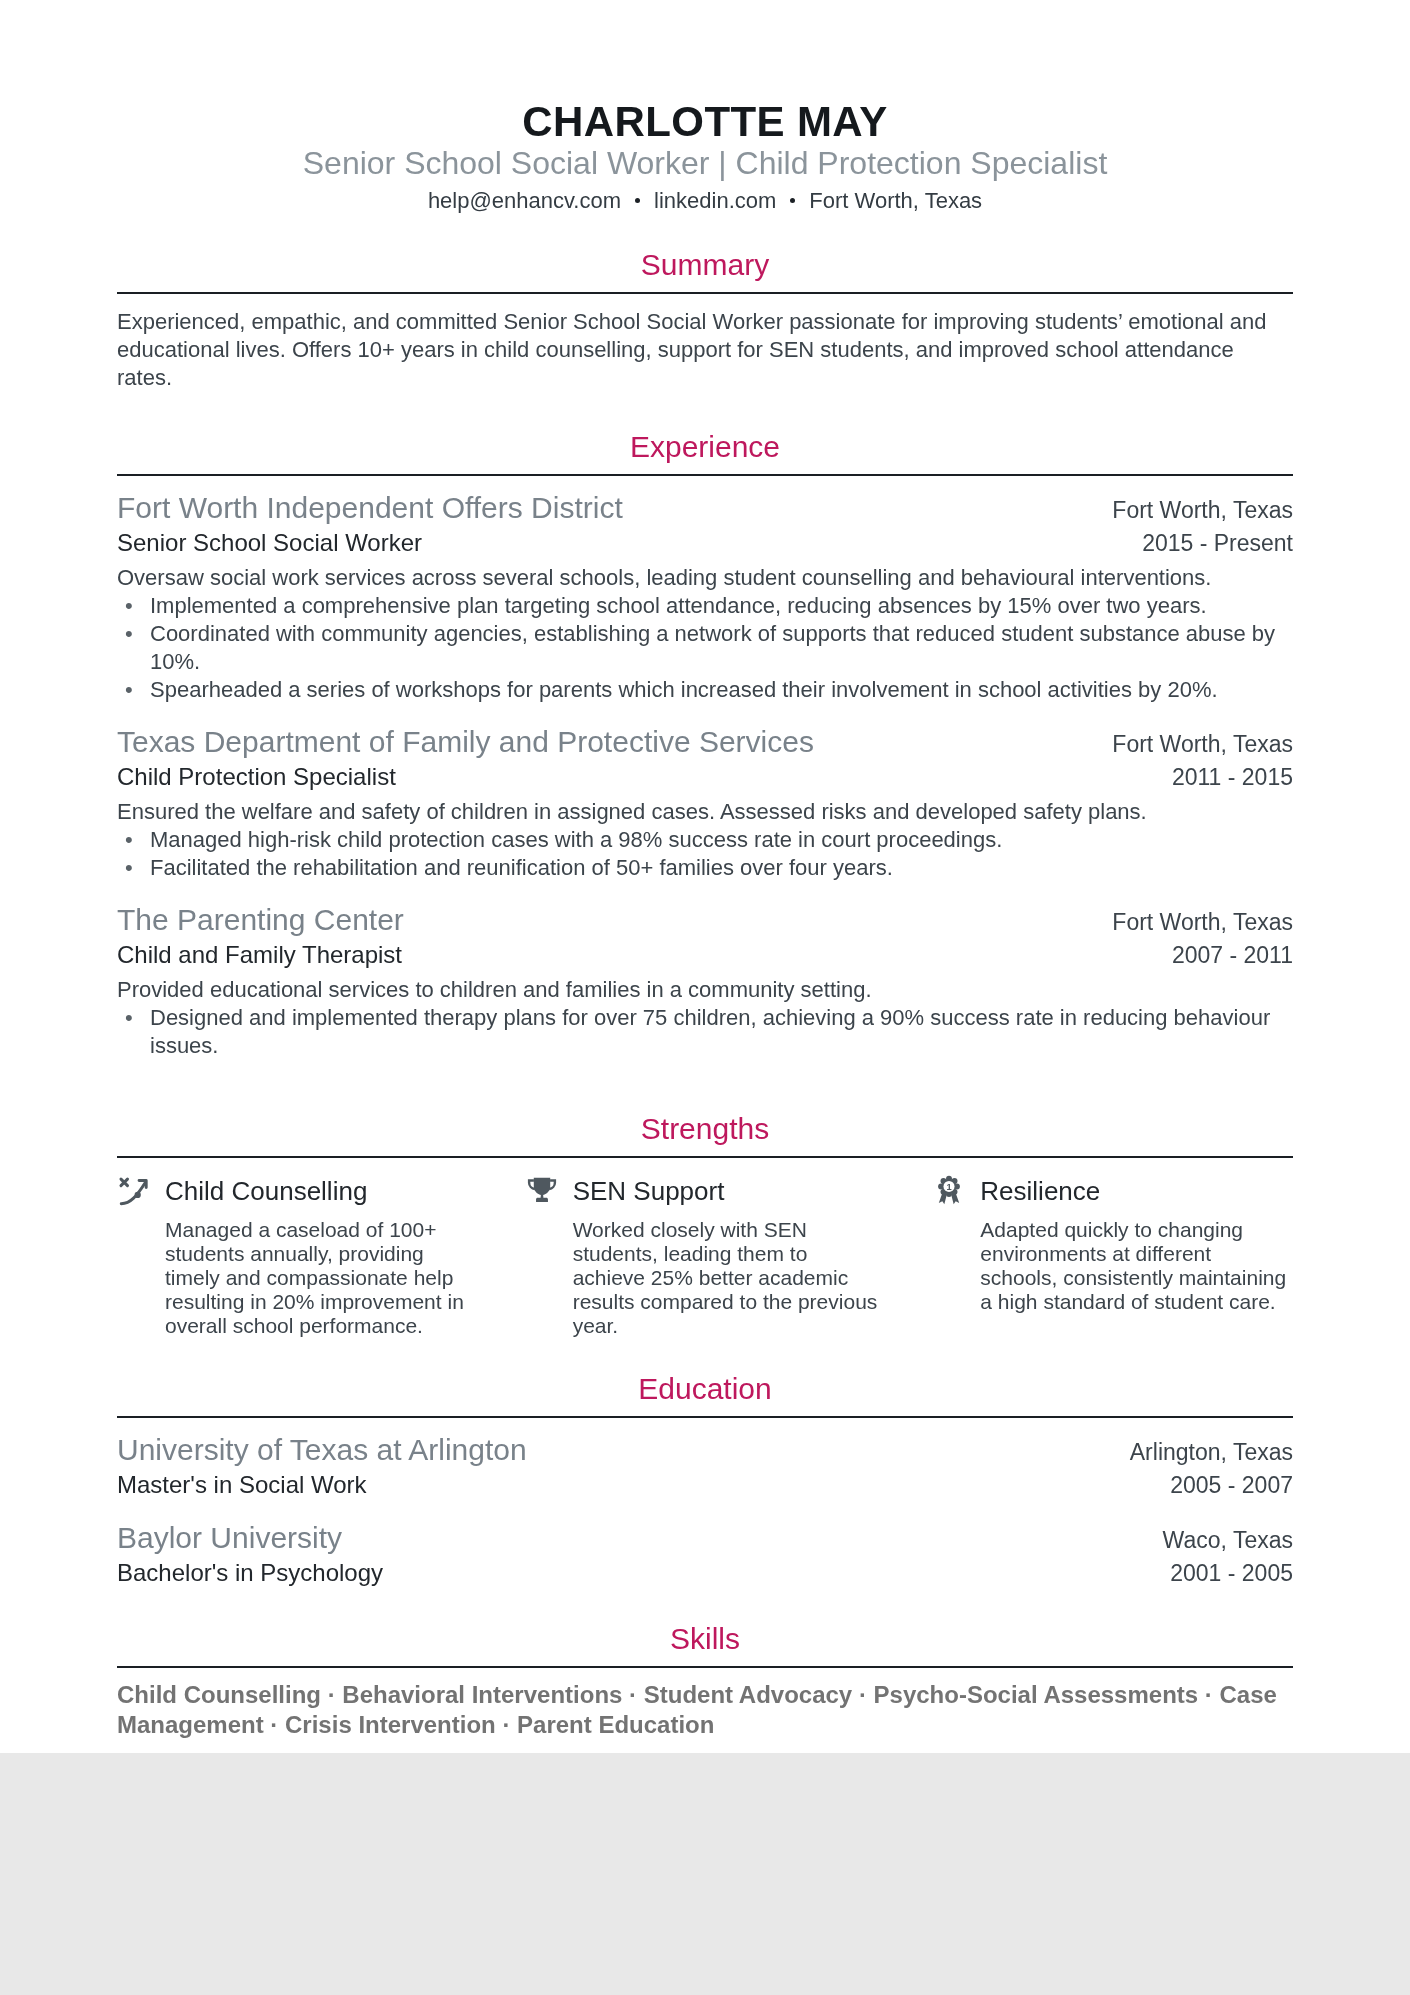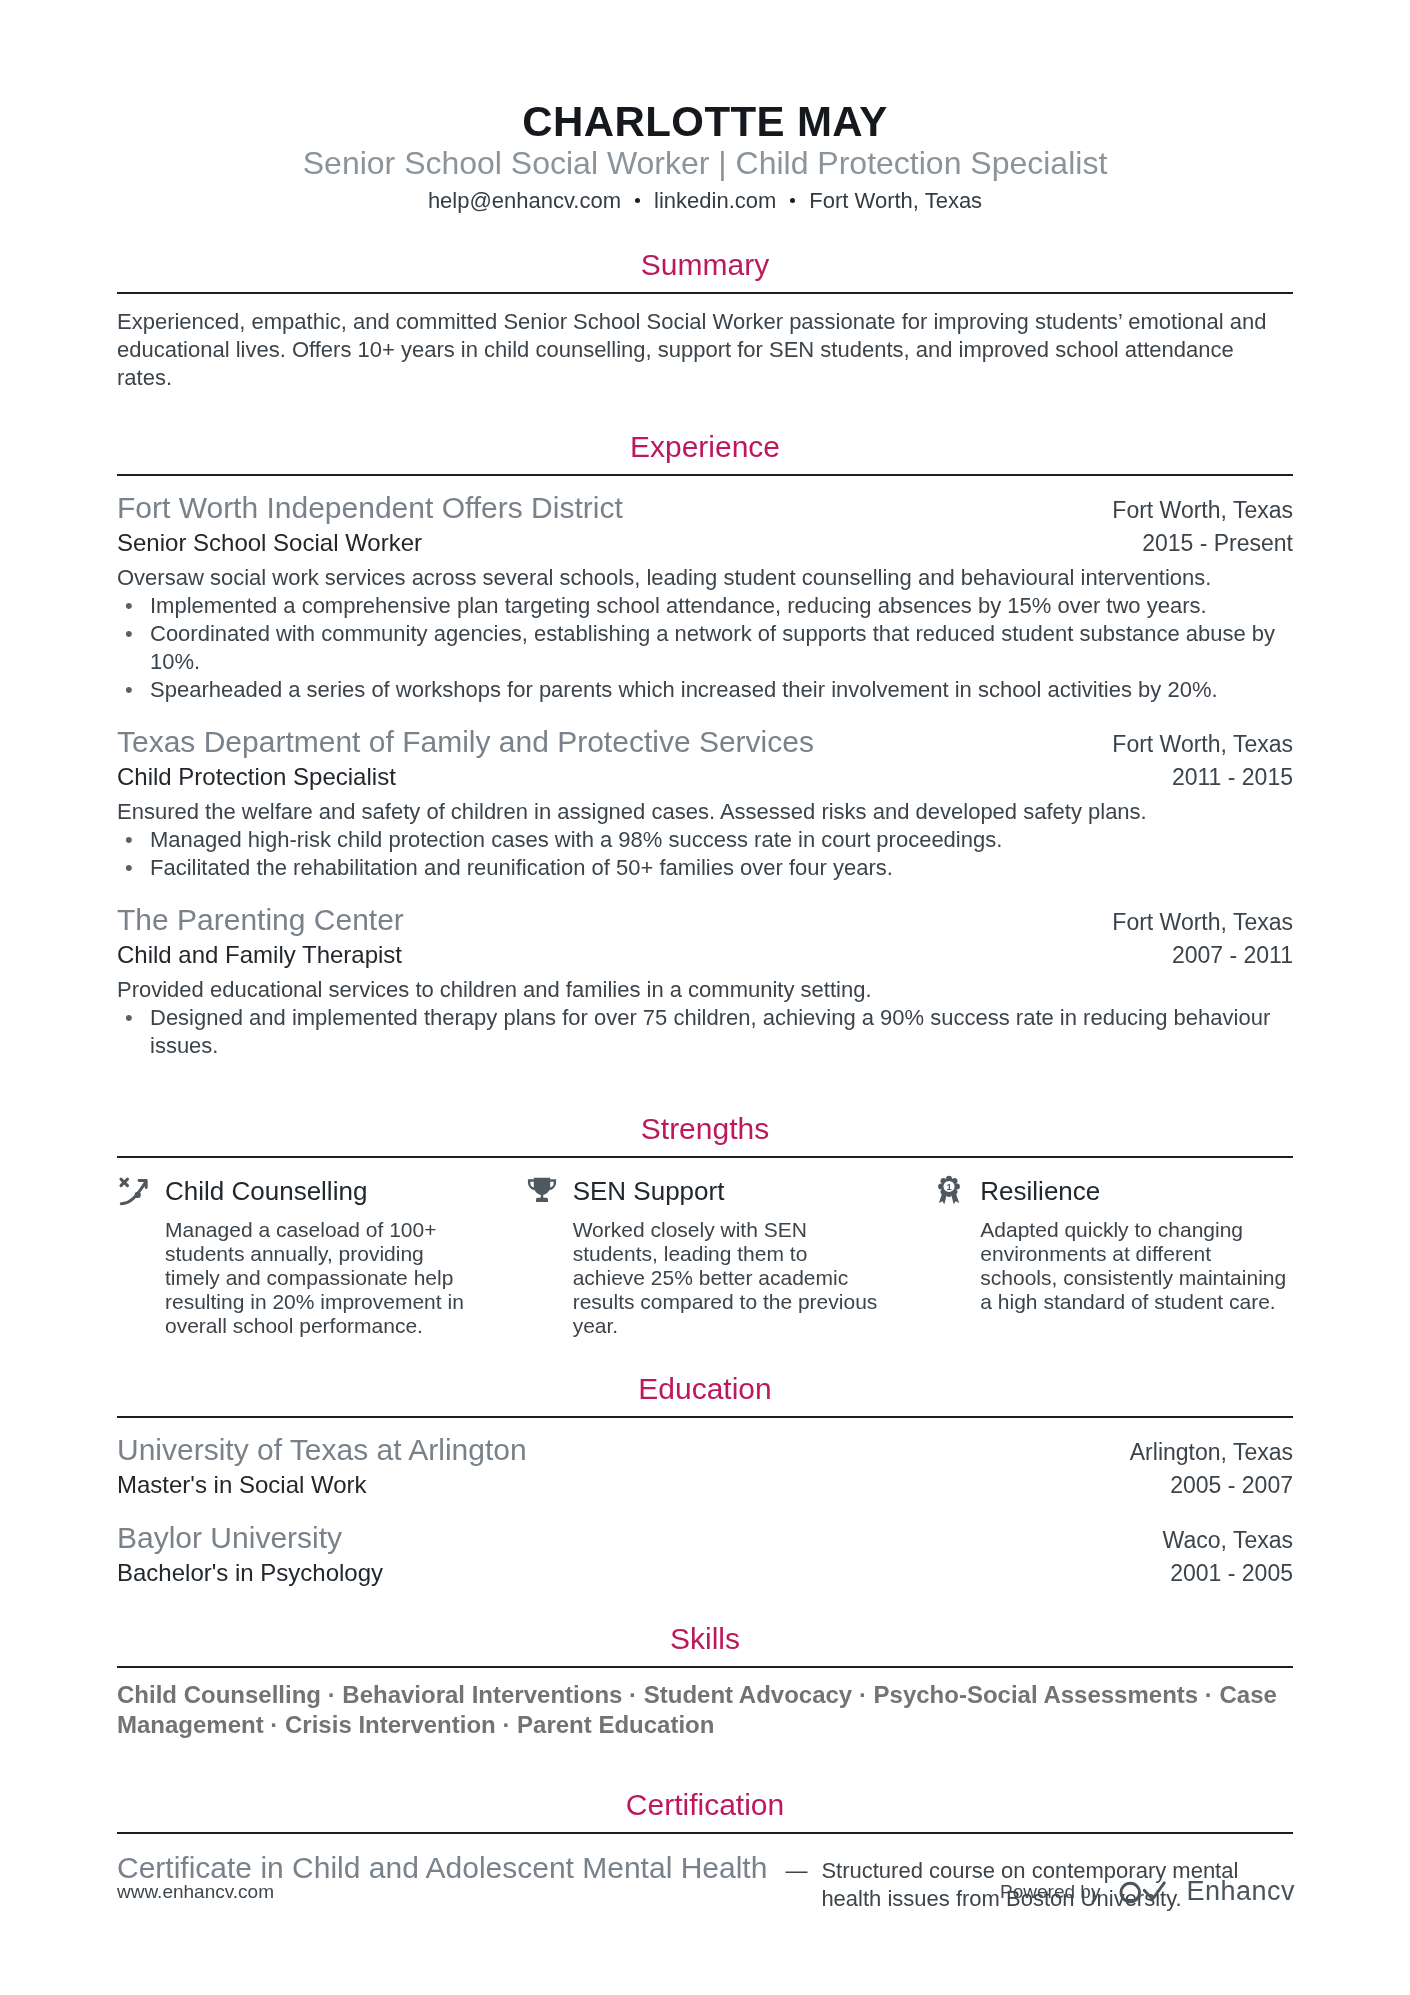--- a/index.html
+++ b/index.html
@@ -1,18 +1,18 @@
 <!DOCTYPE html>
 <html><head>
 <meta charset="utf-8">
 <style>
   * { margin:0; padding:0; box-sizing:border-box; }
   html,body { background:#e8e8e8; }
   .page {
-    position:relative; width:1410px; height:1995px; background:#ffffff;
+    position:relative; width:1410px; height:1753px; background:#ffffff;
     font-family:"Liberation Sans", sans-serif; overflow:hidden; margin:0 auto;
   }
   .content { position:absolute; left:117px; top:0; width:1176px; padding-top:100px; }
 
   
   .h-name { font-size:42px; line-height:44px; font-weight:700; letter-spacing:.4px; text-align:center; color:#15191d; }
   .h-sub  { font-size:32px; line-height:34px; text-align:center; color:#8b949b; margin-top:2px; font-weight:400; }
   .h-contact { margin-top:8px; text-align:center; font-size:22px; color:#343c43; }
   .cdot { display:inline-block; width:5px; height:5px; border-radius:50%; background:#1c2126; vertical-align:middle; margin:0 14px 4px; }
 

